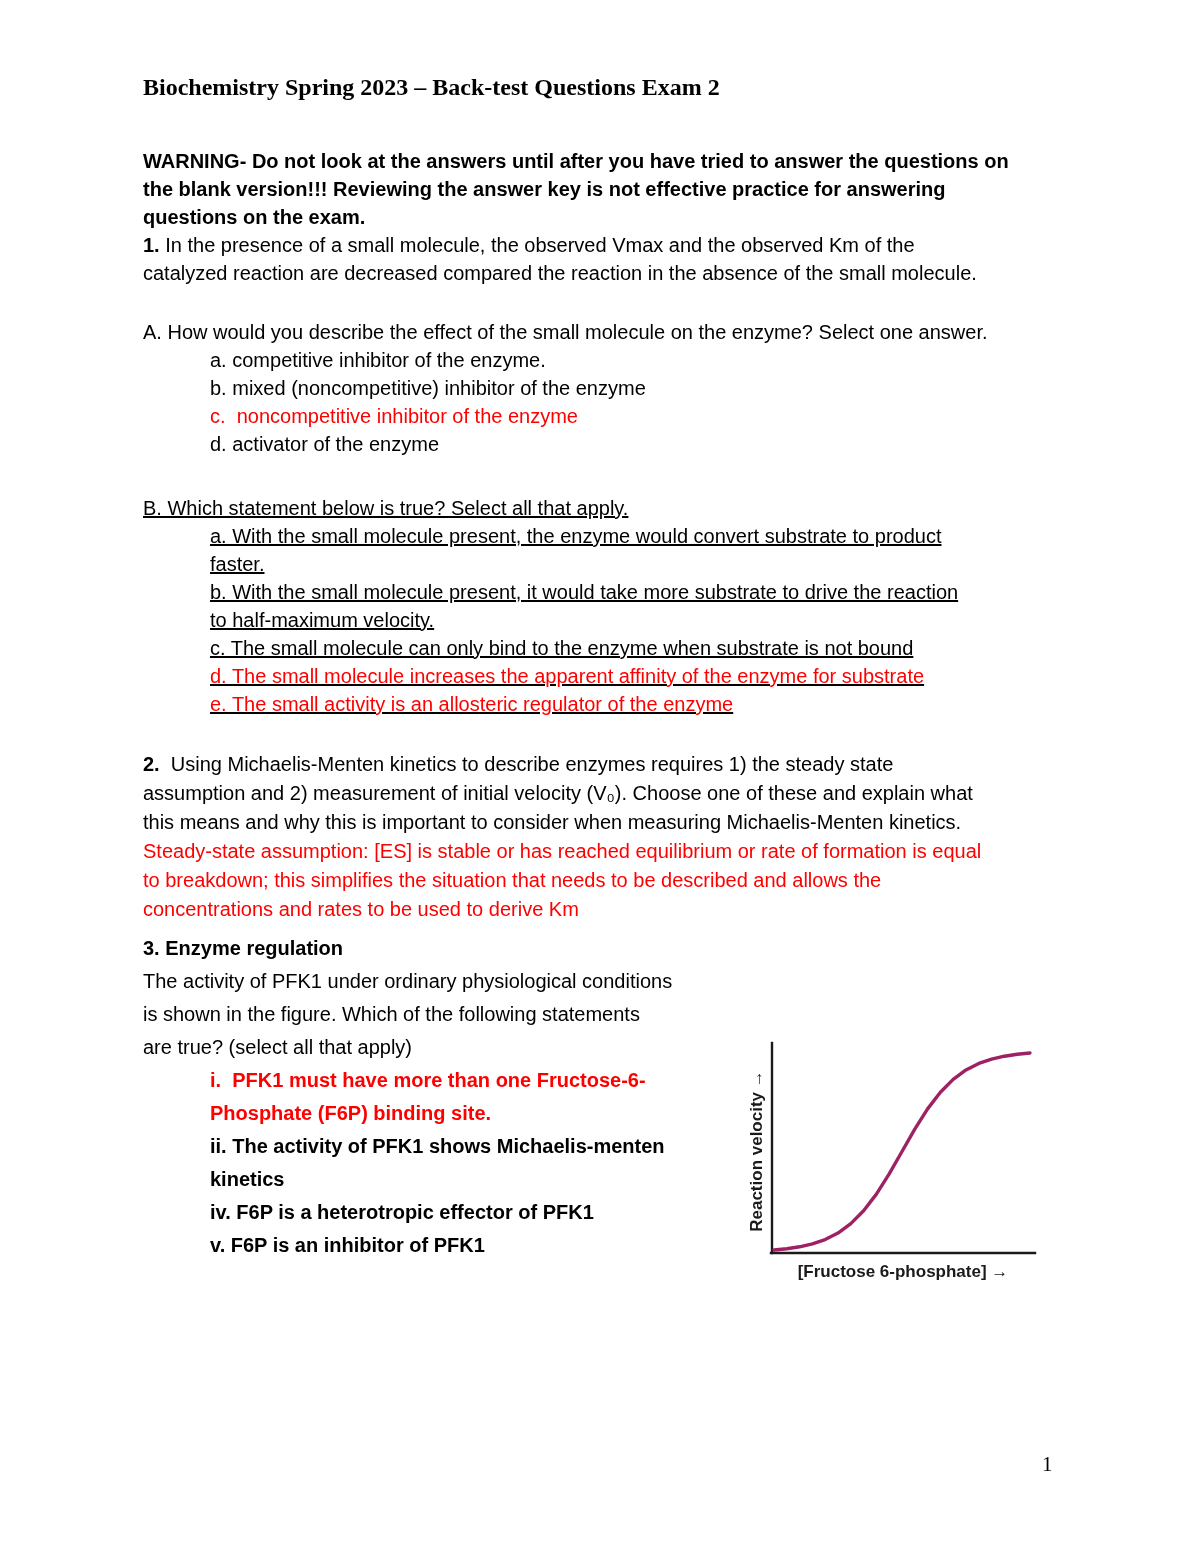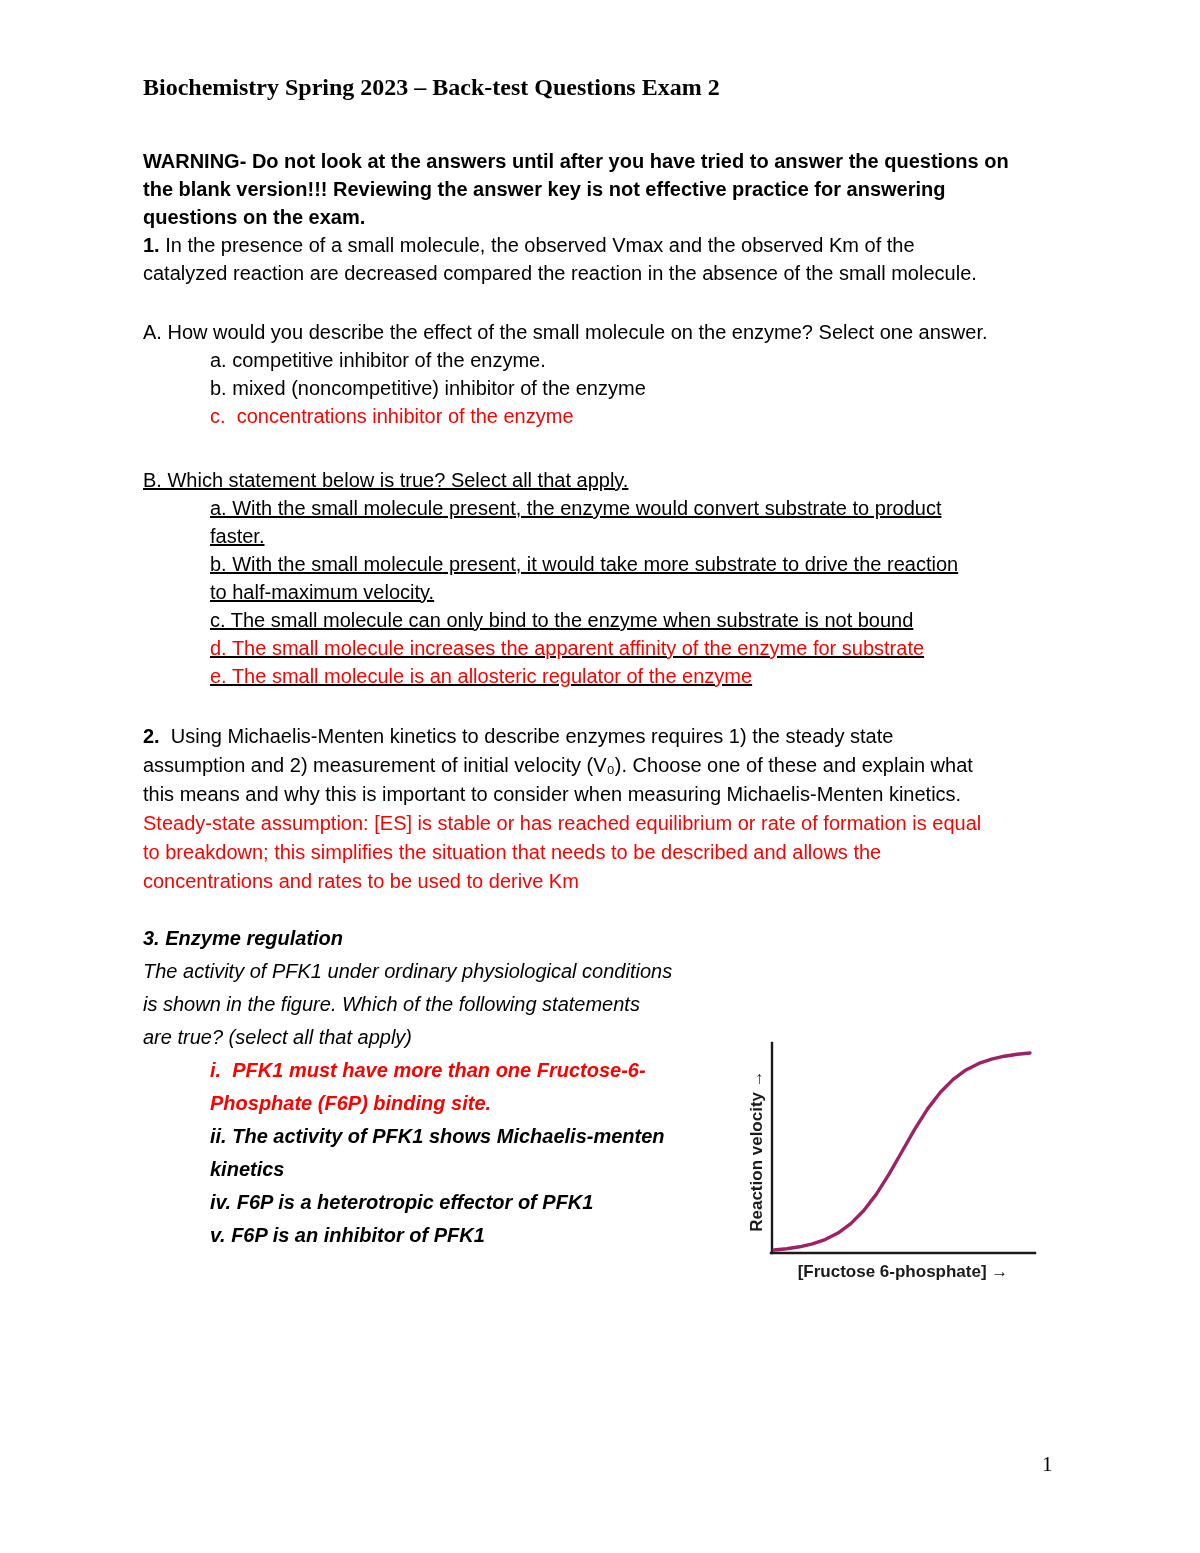--- a/index.html
+++ b/index.html
@@ -19,21 +19,21 @@
     margin:0 0 45px 0;white-space:pre;
   }
   p{margin:0;white-space:pre;}
   .bold{font-weight:700;}
   .red{color:#fe0000;}
   .indent{margin-left:67px;}
   .part-a{margin-top:31px;}
   .part-b{margin-top:36px;text-decoration:underline;}
   .q2-block{margin-top:32px;line-height:29px;}
   .iv-para{margin-top:28px;line-height:32px;}
-  .q3-block{margin-top:26px;line-height:33px;font-style:italic;}
+  .q3-block{margin-top:8px;line-height:33px;}
   .q3-block .item{font-weight:700;}
   .figure{position:absolute;left:743px;top:1036px;width:312px;height:252px;}
   .fig-label{font-family:"Liberation Sans","DejaVu Sans",sans-serif;font-size:17px;font-weight:700;fill:#1a1a1a;}
   .axis{stroke:#1a1a1a;stroke-width:2.4;stroke-linecap:square;}
   .curve{fill:none;stroke-width:3.4;stroke-linecap:round;stroke-linejoin:round;}
   .page-number{
     position:absolute;left:1042px;top:1452px;
     font-family:"Liberation Serif","DejaVu Serif",serif;
     font-size:21px;line-height:24px;
   }
@@ -50,34 +50,35 @@
 questions on the exam.</p>
 
   <p><span class="bold">1.</span><span> In the presence of a small molecule, the observed Vmax and the observed Km of the
 catalyzed reaction are decreased compared the reaction in the absence of the small molecule.</span></p>
 
   <div class="part-a">
     <p>A. How would you describe the effect of the small molecule on the enzyme? Select one answer.</p>
     <div class="indent">
       <p>a. competitive inhibitor of the enzyme.</p>
       <p>b. mixed (noncompetitive) inhibitor of the enzyme</p>
-      <p class="red">c.  concentrations inhibitor of the enzyme</p>
+      <p class="red">c.  noncompetitive inhibitor of the enzyme</p>
+      <p>d. activator of the enzyme</p>
     </div>
   </div>
 
   <div class="part-b">
     <p>B. Which statement below is true? Select all that apply.</p>
     <div class="indent">
       <p>a. With the small molecule present, the enzyme would convert substrate to product
 faster.</p>
       <p>b. With the small molecule present, it would take more substrate to drive the reaction
 to half-maximum velocity.</p>
       <p>c. The small molecule can only bind to the enzyme when substrate is not bound</p>
       <p class="red">d. The small molecule increases the apparent affinity of the enzyme for substrate</p>
-      <p class="red">e. The small molecule is an allosteric regulator of the enzyme</p>
+      <p class="red">e. The small activity is an allosteric regulator of the enzyme</p>
     </div>
   </div>
 
   <div class="q2-block">
     <p><span class="bold">2.</span><span>  Using Michaelis-Menten kinetics to describe enzymes requires 1) the steady state
 assumption and 2) measurement of initial velocity (V₀). Choose one of these and explain what
 this means and why this is important to consider when measuring Michaelis-Menten kinetics.</span></p>
     <p class="red">Steady-state assumption: [ES] is stable or has reached equilibrium or rate of formation is equal
 to breakdown; this simplifies the situation that needs to be described and allows the
 concentrations and rates to be used to derive Km</p>

